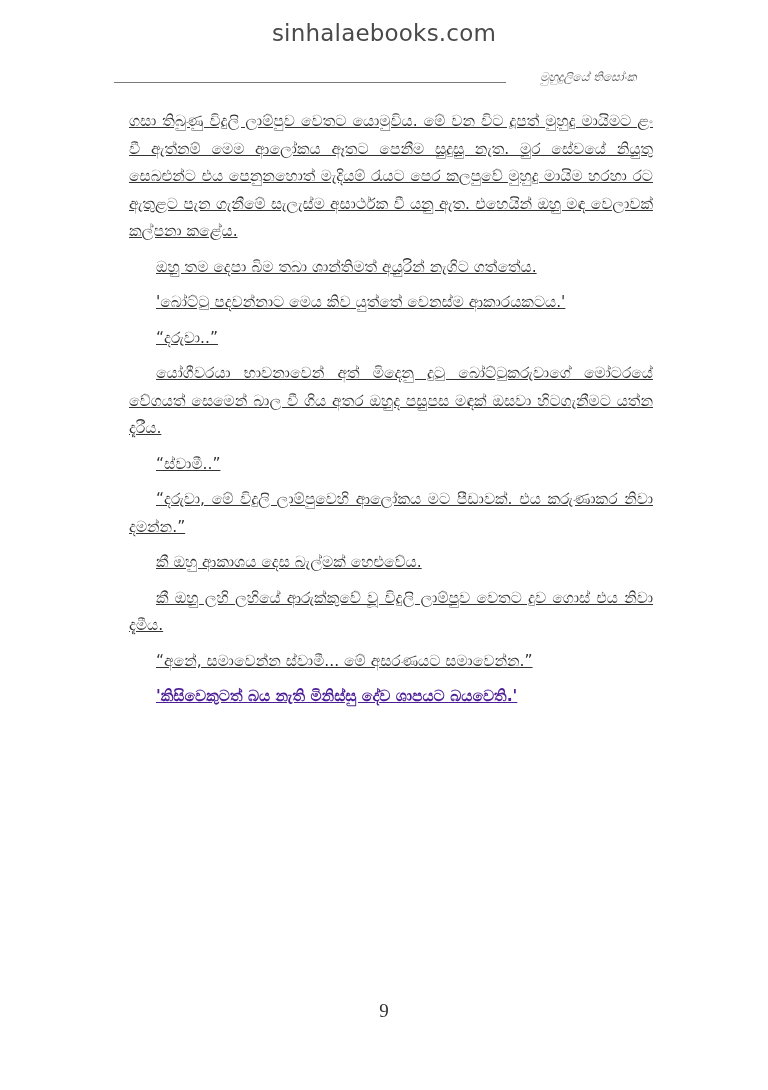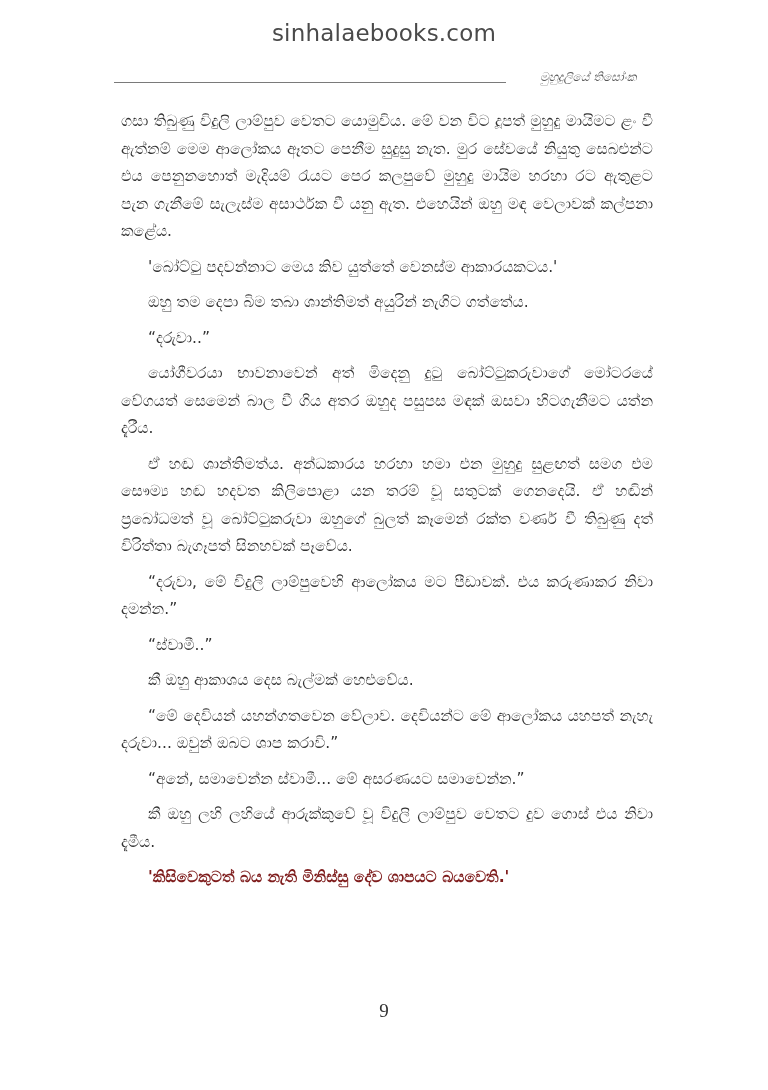--- a/index.html
+++ b/index.html
@@ -56,30 +56,31 @@
     position: absolute;
     top: 108px;
     left: 117px;
     width: 536px;
     font-family: "DejaVu Sans", sans-serif;
     font-size: 15.5px;
     line-height: 27.5px;
     color: #333;
   }
   .page-body p {
-    margin: 0 0 8px 4px;
+    margin: 0 0 8px 12px;
     text-align: justify;
     text-indent: 27px;
+    text-decoration: underline;
   }
   .page-body p.first {
     text-indent: 0;
   }
   .page-body p.bold {
     font-weight: bold;
-    color: #7f1d1d;
+    color: #4c1d95;
   }
   .page-number {
     position: absolute;
     top: 1000px;
     left: 0;
     width: 768px;
     text-align: center;
     font-family: "Liberation Serif", serif;
     font-size: 19px;
     color: #333;
@@ -90,27 +91,25 @@
 
 <div class="site-title">sinhalaebooks.com</div>
 
 <div class="running-header">
   <div class="rule"></div>
   <div class="book-title">මුහුදුලියේ තිසෝංක</div>
 </div>
 
 <div class="page-body">
   <p class="first">ගසා තිබුණු විදුලි ලාම්පුව වෙතට යොමුවිය. මේ වන විට දූපත් මුහුදු මායිමට ළං වී ඇත්නම් මෙම ආලෝකය ඈතට පෙනීම සුදුසු නැත. මුර සේවයේ නියුතු සෙබළුන්ට එය පෙනුනහොත් මැදියම් රැයට පෙර කලපුවේ මුහුදු මායිම හරහා රට ඇතුළට පැන ගැනීමේ සැලැස්ම අසාර්ථක වී යනු ඇත. එහෙයින් ඔහු මඳ වෙලාවක් කල්පනා කළේය.</p>
+  <p>ඔහු තම දෙපා බිම තබා ශාන්තිමත් අයුරින් නැගිට ගත්තේය.</p>
   <p>'බෝට්ටු පදවන්නාට මෙය කිව යුත්තේ වෙනස්ම ආකාරයකටය.'</p>
-  <p>ඔහු තම දෙපා බිම තබා ශාන්තිමත් අයුරින් නැගිට ගත්තේය.</p>
   <p>“දරුවා..”</p>
   <p>යෝගීවරයා භාවනාවෙන් අත් මිදෙනු දුටු බෝට්ටුකරුවාගේ මෝටරයේ වේගයත් සෙමෙන් බාල වී ගිය අතර ඔහුද පසුපස මඳක් ඔසවා හිටගැනීමට යත්න දැරීය.</p>
-  <p>ඒ හඬ ශාන්තිමත්ය. අන්ධකාරය හරහා හමා එන මුහුදු සුළඟත් සමග එම සෞම්‍ය හඬ හදවත කිලිපොළා යන තරම් වූ සතුටක් ගෙනදෙයි. ඒ හඬින් ප්‍රබෝධමත් වූ බෝට්ටුකරුවා ඔහුගේ බුලත් කෑමෙන් රක්ත වර්ණ වී තිබුණු දත් විරිත්තා බැගෑපත් සිනහවක් පෑවේය.</p>
+  <p>“ස්වාමී..”</p>
   <p>“දරුවා, මේ විදුලි ලාම්පුවෙහි ආලෝකය මට පීඩාවක්. එය කරුණාකර නිවා දමන්න.”</p>
-  <p>“ස්වාමී..”</p>
   <p>කී ඔහු ආකාශය දෙස බැල්මක් හෙළුවේය.</p>
-  <p>“මේ දෙවියන් යහන්ගතවෙන වේලාව. දෙවියන්ට මේ ආලෝකය යහපත් නැහැ දරුවා... ඔවුන් ඔබට ශාප කරාවි.”</p>
+  <p>කී ඔහු ලහි ලහියේ ආරුක්කුවේ වූ විදුලි ලාම්පුව වෙතට දුව ගොස් එය නිවා දැමීය.</p>
   <p>“අනේ, සමාවෙන්න ස්වාමී... මේ අසරණයට සමාවෙන්න.”</p>
-  <p>කී ඔහු ලහි ලහියේ ආරුක්කුවේ වූ විදුලි ලාම්පුව වෙතට දුව ගොස් එය නිවා දැමීය.</p>
   <p class="bold">'කිසිවෙකුටත් බය නැති මිනිස්සු දේව ශාපයට බයවෙති.'</p>
 </div>
 
 <div class="page-number">9</div>
 
 </body></html>

